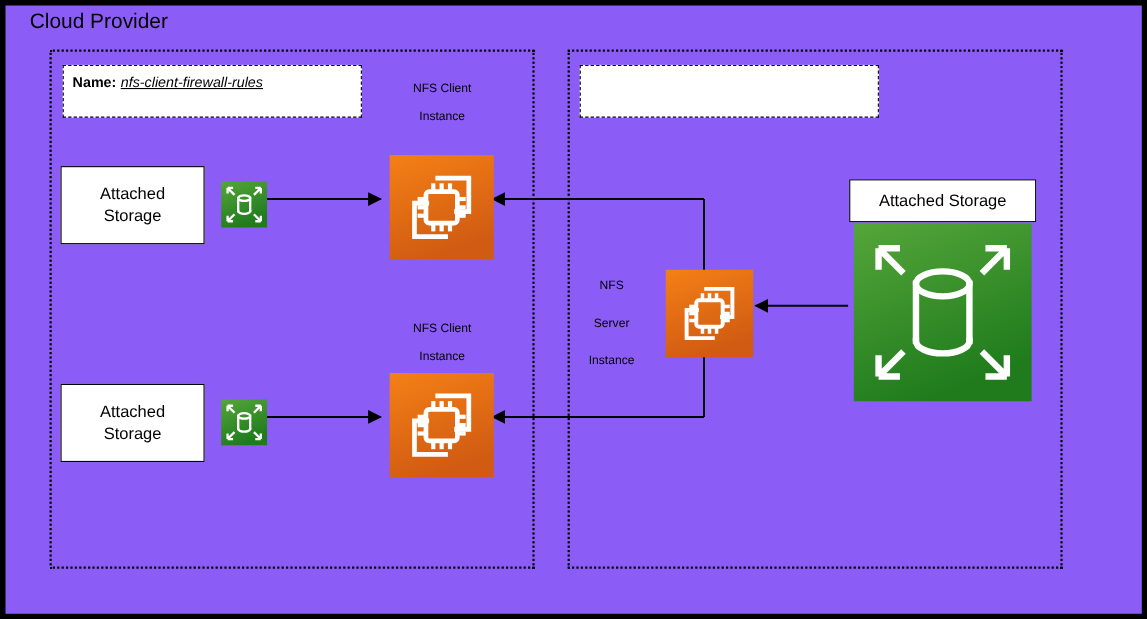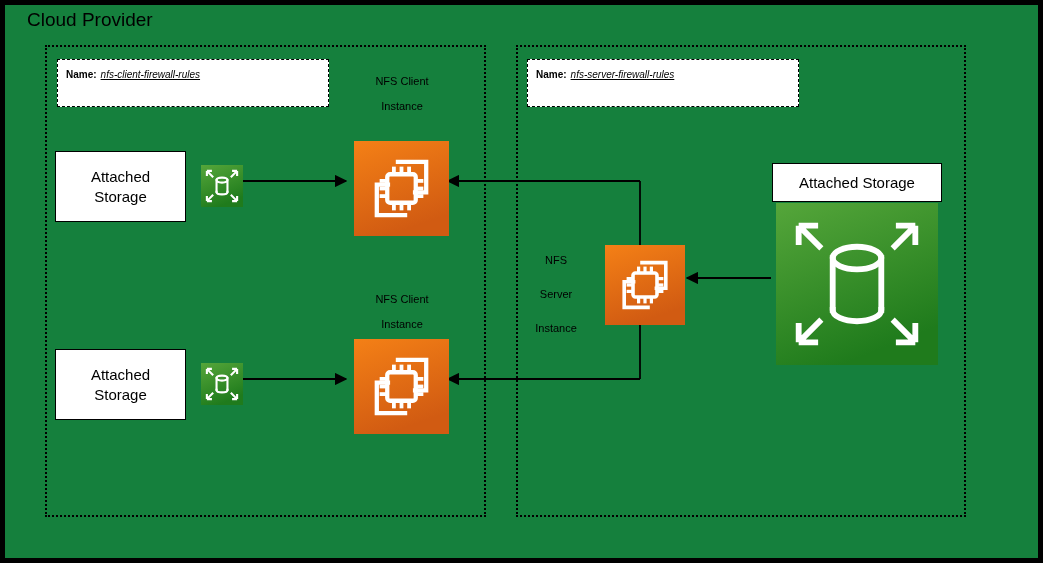--- a/index.html
+++ b/index.html
@@ -9,21 +9,21 @@
     background: #ffffff;
   }
   body {
     font-family: "Liberation Sans", sans-serif;
   }
 
   #canvas {
     position: relative;
     width: 1043px;
     height: 563px;
-    background: #15803d;
+    background: #8b5cf6;
     box-sizing: border-box;
     border: 5px solid #000000;
     overflow: hidden;
   }
 
   
   .diagram-title {
     position: absolute;
     left: 22px;
     top: 4px;
@@ -42,21 +42,21 @@
   #client-group { left: 40px;  top: 40px; width: 441px; height: 472px; }
   #server-group { left: 511px; top: 40px; width: 450px; height: 472px; }
 
   
   .firewall-box {
     position: absolute;
     border: 1px dashed #000000;
     background: #ffffff;
     box-sizing: border-box;
     padding: 5px 8px 4px 8px;
-    font-size: 10px;
+    font-size: 13px;
     line-height: 19px;
     color: #000000;
     white-space: nowrap;
   }
   #client-firewall { left: 52px;  top: 54px; width: 272px; height: 48px; }
   #server-firewall { left: 522px; top: 54px; width: 272px; height: 48px; }
   .fw-line { display: block; }
   .fw-key { font-weight: bold; }
   .fw-val { font-style: italic; text-decoration: underline; }
   .fw-gap { display: inline-block; width: 4px; }
@@ -125,23 +125,20 @@
   <div class="group-box" id="client-group"></div>
   <div class="group-box" id="server-group"></div>
 
   <div class="firewall-box" id="client-firewall">
     <span class="fw-line">
       <span class="fw-key">Name:</span><span class="fw-gap"></span><span class="fw-val">nfs-client-firewall-rules</span>
     </span>
   </div>
 
   <div class="firewall-box" id="server-firewall">
-    <span class="fw-line">
-      <span class="fw-key">Name:</span><span class="fw-gap"></span><span class="fw-val">nfs-server-firewall-rules</span>
-    </span>
   </div>
 
   <div class="plain-box" id="client-storage-box-1" style="white-space: pre-line;">Attached
 Storage</div>
   <div class="plain-box" id="client-storage-box-2" style="white-space: pre-line;">Attached
 Storage</div>
   <div class="plain-box" id="server-storage-box">Attached Storage</div>
 
   <div class="free-label" id="client-label-1">NFS Client
 Instance</div>

